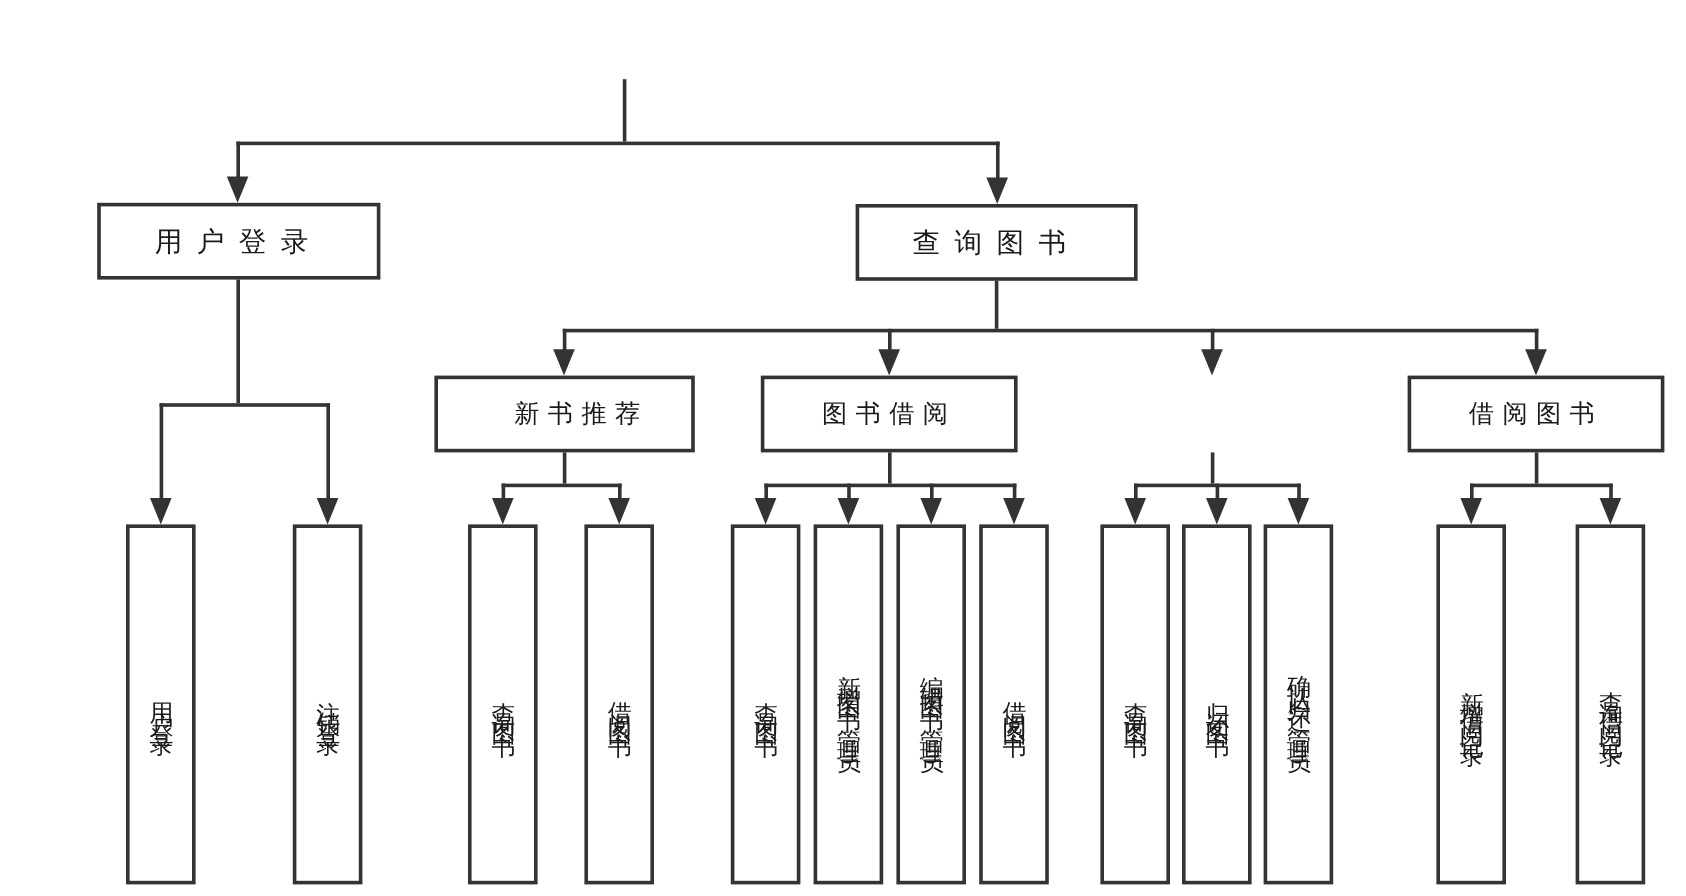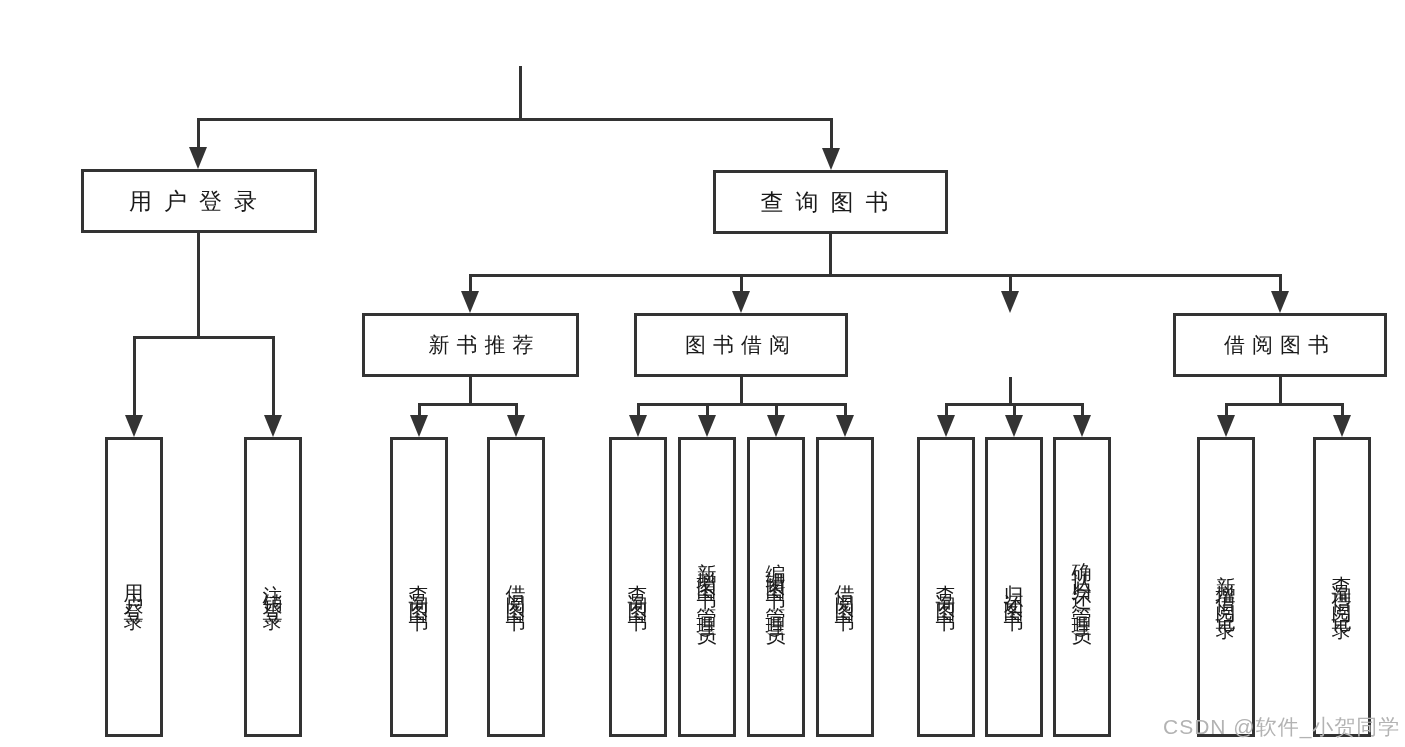--- a/index.html
+++ b/index.html
@@ -207,15 +207,14 @@
     <span class="vlabel">确认归还（管理员）</span>
   </div>
 
   <div class="box" style="left:1197px;top:437px;width:58px;height:300px;">
     <span class="vlabel">新增借阅记录</span>
   </div>
   <div class="box" style="left:1313px;top:437px;width:58px;height:300px;">
     <span class="vlabel">查询借阅记录</span>
   </div>
 
-  <div class="watermark">CSDN @软件_小贺同学</div>
 
 </div>
 
 </body></html>

